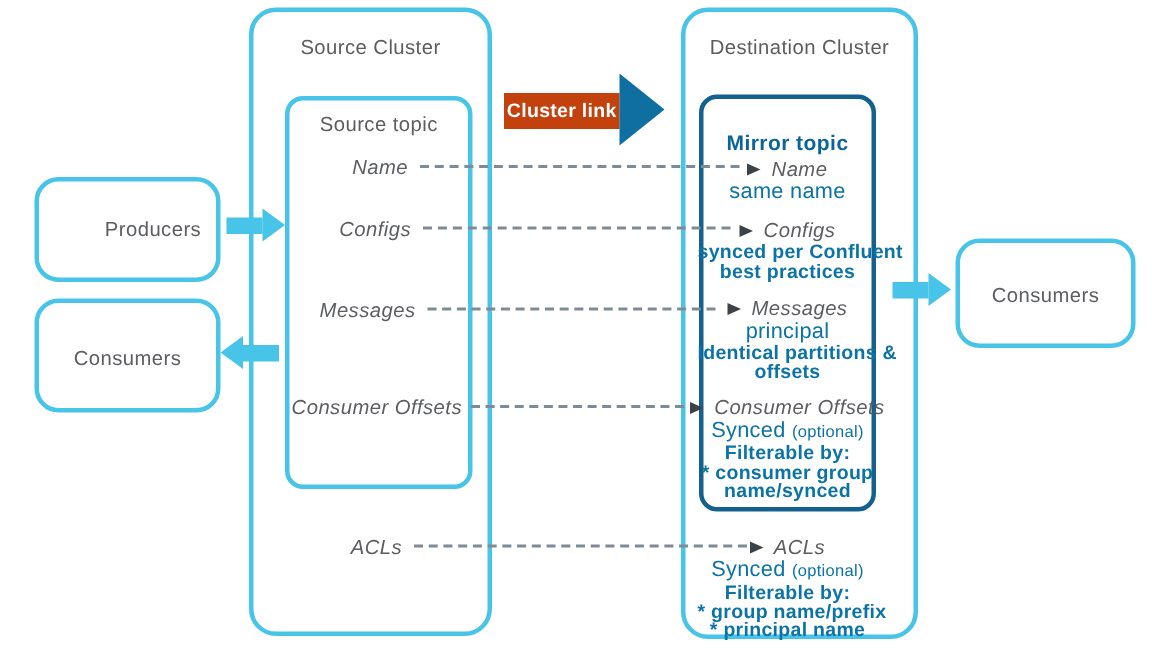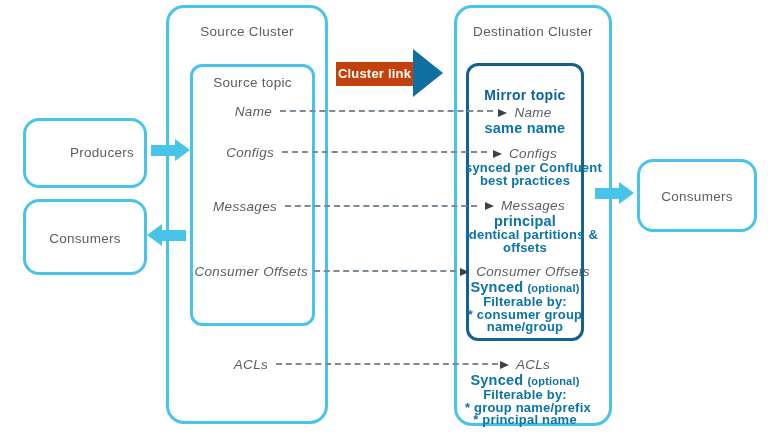--- a/index.html
+++ b/index.html
@@ -12,21 +12,21 @@
   .cyan-box{border:3px solid #47c4e8;border-radius:16px;background:#ffffff;box-sizing:border-box;}
   .outer{border-radius:18px;background:transparent;}
   .inner{border-radius:12px;background:transparent;}
   .mirror{border:3px solid #14618e;border-radius:12px;background:transparent;box-sizing:border-box;}
   
   .lbl{font-size:13.5px;line-height:15px;text-align:center;letter-spacing:.3px;color:#5b5d60;}
   .item{font-style:italic;font-size:13.5px;line-height:18px;letter-spacing:.3px;text-align:right;white-space:nowrap;color:#5b5d60;}
   .m-block{text-align:center;white-space:nowrap;}
   .m-line1{display:flex;align-items:center;justify-content:center;height:17px;
            font-style:italic;font-size:13.5px;letter-spacing:.3px;color:#5b5d60;}
-  .m-big{font-weight:bold;font-size:14.5px;line-height:15px;color:#0b73a6;letter-spacing:.2px;}
+  .m-big{font-weight:normal;font-size:14.5px;line-height:15px;color:#0b73a6;letter-spacing:.2px;}
   .m-big .opt{font-size:11px;}
   .m-note{font-weight:bold;font-size:13px;line-height:12.5px;color:#0b73a6;letter-spacing:.2px;}
   .mirror-title{font-weight:bold;font-size:14px;line-height:15px;text-align:center;color:#0c6499;letter-spacing:.3px;}
   
   .dash{border-top:2px dashed #7c8b95;height:0;}
   .tri-r{width:0;height:0;border-top:4.5px solid transparent;border-bottom:4.5px solid transparent;border-left:9px solid #3c4348;margin-right:7px;}
   
   .c-body{background:#47c4e8;}
   .c-head-r{width:0;height:0;border-top:11.5px solid transparent;border-bottom:11.5px solid transparent;border-left:15px solid #47c4e8;}
   .c-head-l{width:0;height:0;border-top:11.5px solid transparent;border-bottom:11.5px solid transparent;border-right:15px solid #47c4e8;}
@@ -109,21 +109,21 @@
     <div class="m-line1">
       <span class="tri-r"></span>
       <span>Consumer Offsets</span>
     </div>
     <div class="m-big">
       <span>Synced</span>
       <span class="opt">(optional)</span>
     </div>
     <div class="m-note">Filterable by:</div>
     <div class="m-note">* consumer group</div>
-    <div class="m-note">name/group</div>
+    <div class="m-note">name/synced</div>
   </div>
 
   <div class="abs m-block" style="left:465px;top:356px;width:120px;">
     <div class="m-line1">
       <span class="tri-r"></span>
       <span>ACLs</span>
     </div>
     <div class="m-big">
       <span>Synced</span>
       <span class="opt">(optional)</span>

